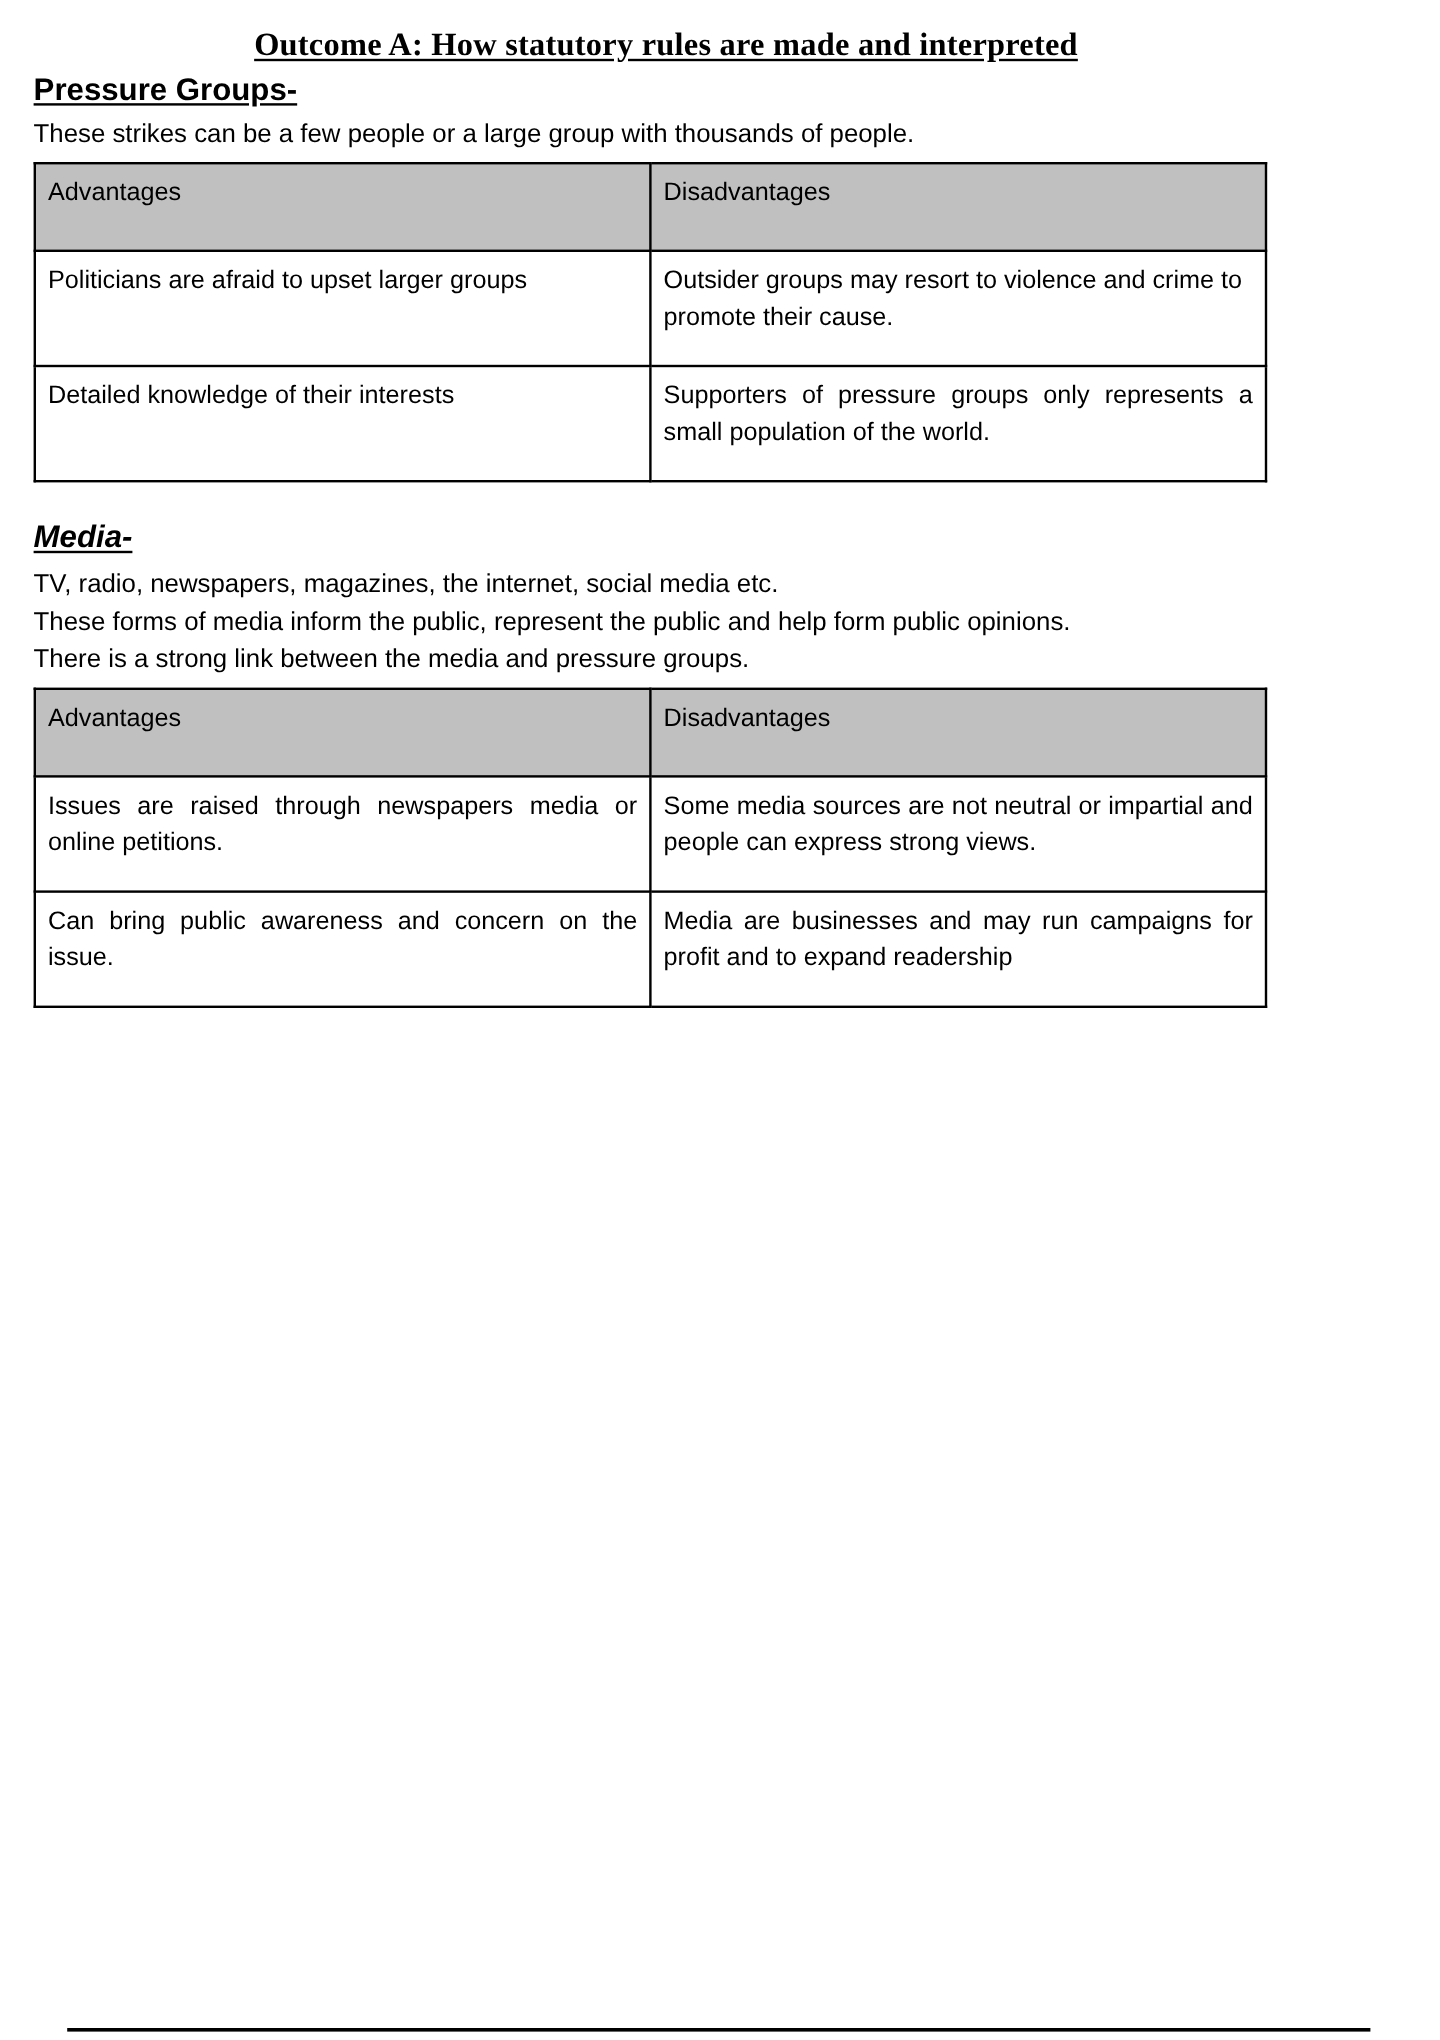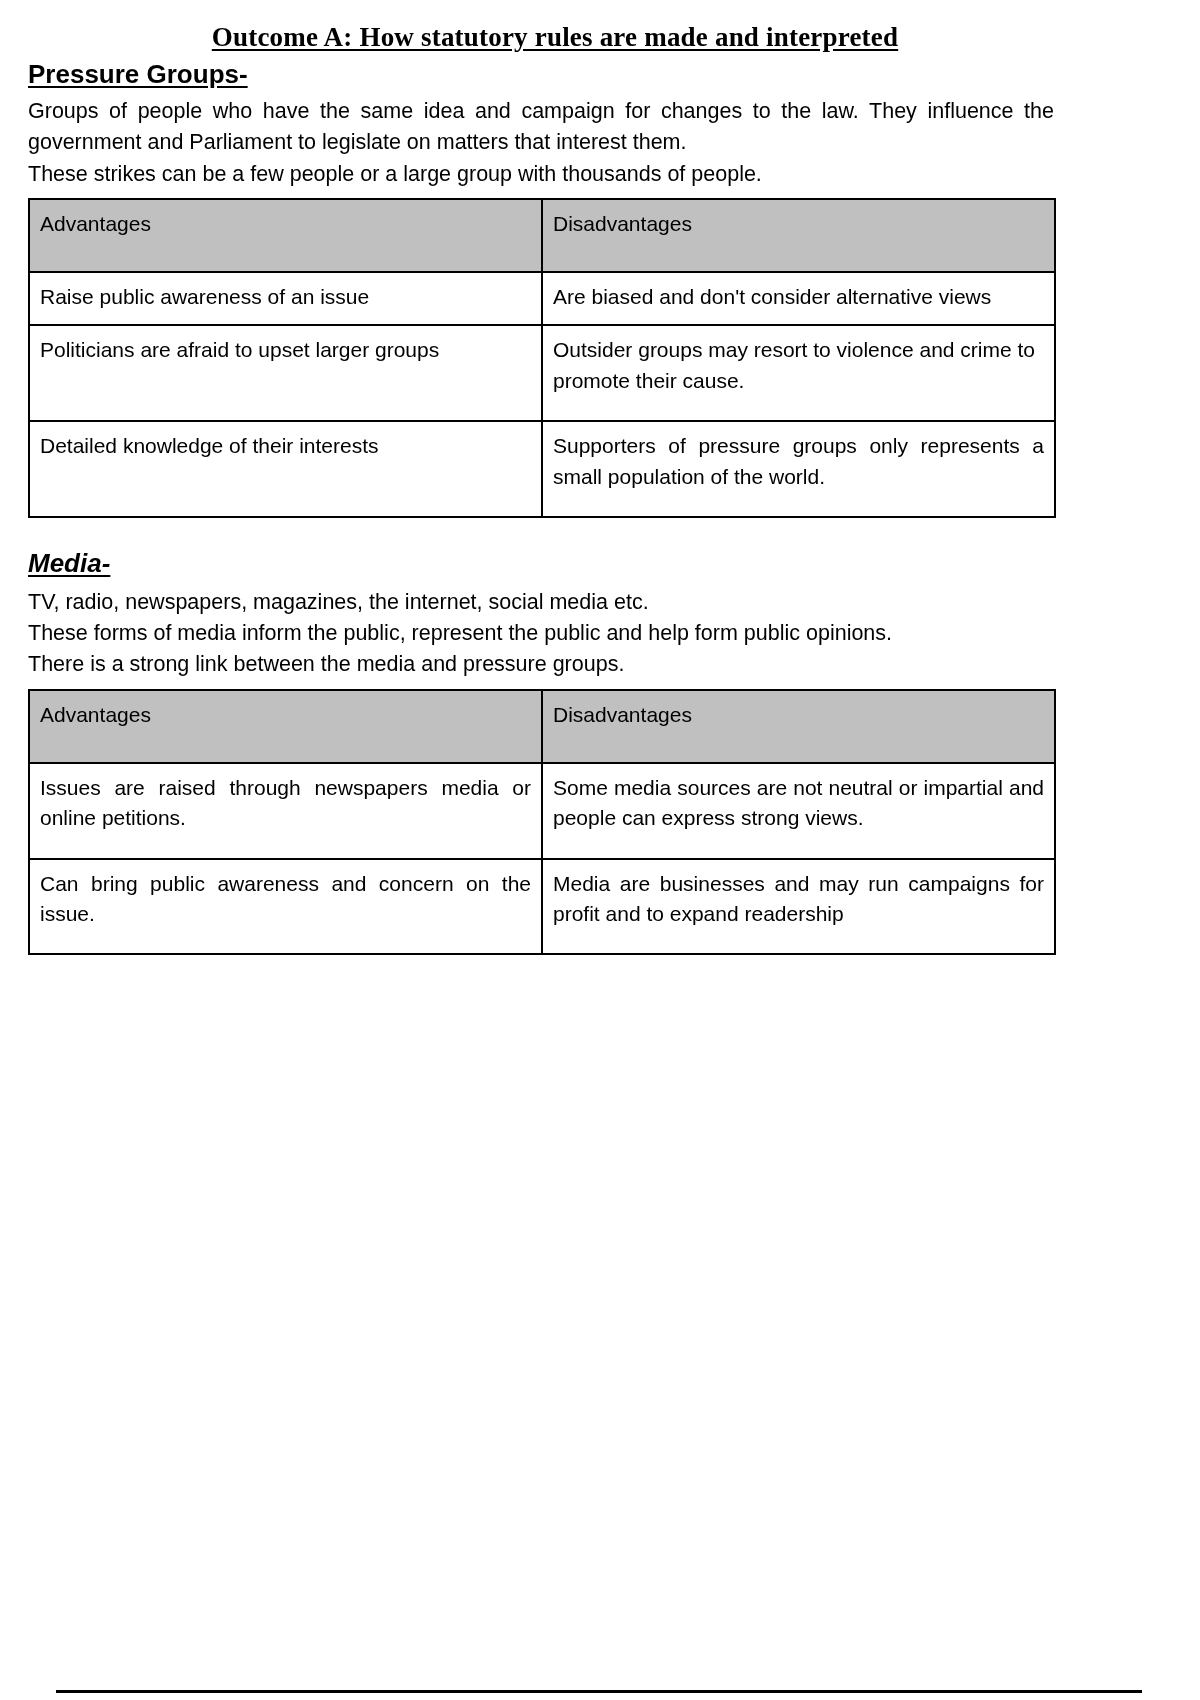--- a/index.html
+++ b/index.html
@@ -114,39 +114,34 @@
 
 <div class="page">
   <div class="content">
 
     <h1 class="doc-title">Outcome A: How statutory rules are made and interpreted</h1>
 
     <div class="heading-row">
       <h2 class="section-heading">Pressure Groups-</h2>
     </div>
 
-    <p class="body">Groups of people who have the same idea and campaign for changes to the law. They influence the government and Parliament to legislate on matters that interest them.</p>
     <p class="body nojust">These strikes can be a few people or a large group with thousands of people.</p>
 
     <table class="ad-table">
       <colgroup>
           <col class="c1">
           <col class="c2">
         </colgroup>
       <thead>
         <tr>
           <th>Advantages</th>
           <th>Disadvantages</th>
         </tr>
       </thead>
       <tbody>
-        <tr>
-          <td>Raise public awareness of an issue</td>
-          <td>Are biased and don't consider alternative views</td>
-        </tr>
         <tr class="tall">
           <td>Politicians are afraid to upset larger groups</td>
           <td>Outsider groups may resort to violence and crime to promote their cause.</td>
         </tr>
         <tr class="tall">
           <td>Detailed knowledge of their interests</td>
           <td class="just">Supporters of pressure groups only represents a small population of the world.</td>
         </tr>
       </tbody>
     </table>

